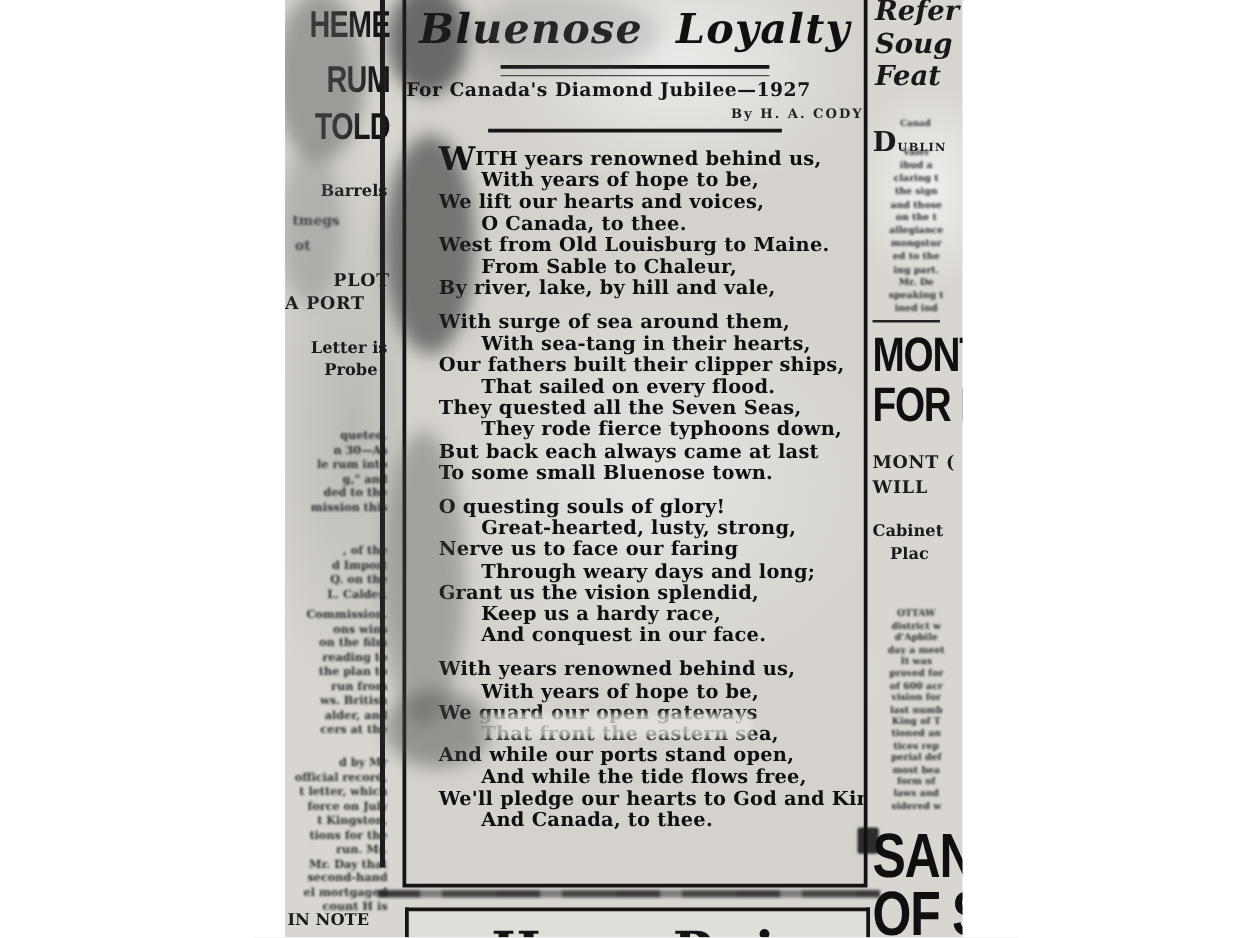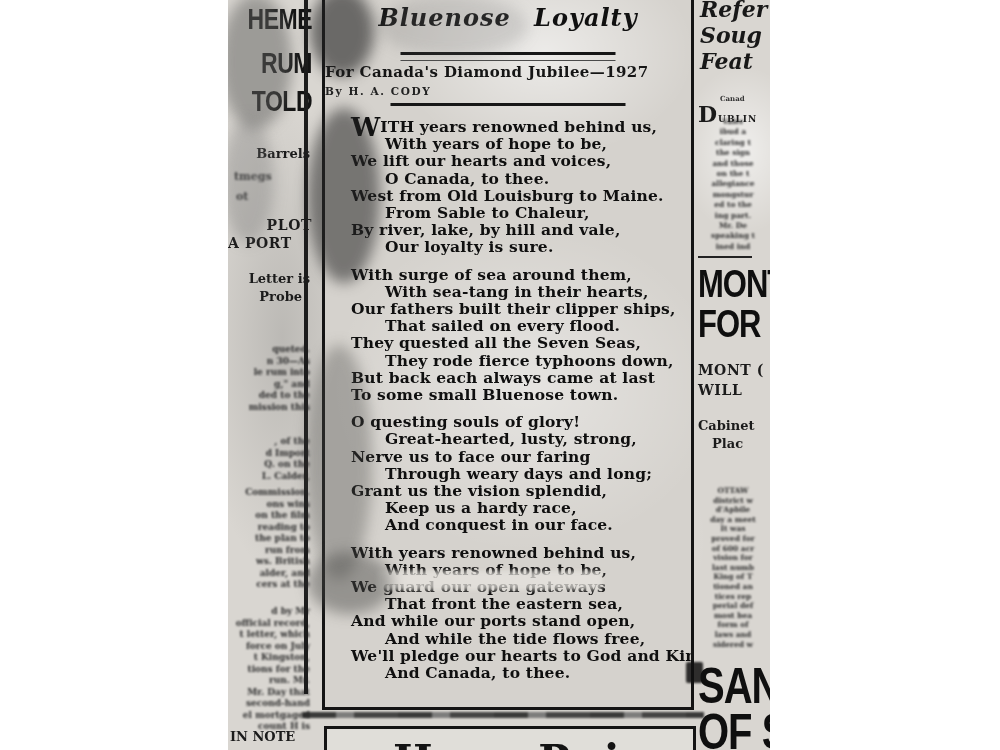--- a/index.html
+++ b/index.html
@@ -28,26 +28,26 @@
   .blurlines .li-line{font-size:9px;line-height:11.5px;white-space:nowrap;}
   .bl-right{text-align:right;}
   .vrule{position:absolute;left:76px;top:0;width:4px;height:694px;background:#1c1c1c;filter:blur(.5px);}
   
   .center-box{position:absolute;left:94px;top:-8px;width:366px;height:712px;
     border:3px solid #141414;background:
       radial-gradient(200px 140px at 60% 8%, rgba(255,255,255,.55), transparent 75%),
       radial-gradient(260px 220px at 55% 55%, rgba(255,255,255,.4), transparent 75%),
       #d5d2cd;overflow:hidden;}
   .title{position:absolute;top:8px;left:0;right:0;text-align:center;font-style:italic;
-    font-weight:700;font-size:24px;letter-spacing:1px;word-spacing:14px;color:#101010;filter:blur(.35px);}
+    font-weight:700;font-size:33px;letter-spacing:1px;word-spacing:14px;color:#101010;filter:blur(.35px);}
   .title-rule{position:absolute;top:57px;left:50%;transform:translateX(-50%);width:215px;height:5px;
     border-top:3px solid #161616;border-bottom:1px solid #4a4a4a;filter:blur(.4px);}
   .subtitle{position:absolute;top:68px;left:0;right:0;text-align:left;font-weight:700;
     font-size:15px;letter-spacing:.4px;color:#151515;filter:blur(.45px);}
-  .byline{position:absolute;top:90px;left:0;right:0;text-align:left;font-weight:700;
+  .byline{position:absolute;top:90px;left:0;right:0;text-align:right;font-weight:700;
     font-size:10.5px;letter-spacing:1.6px;color:#222;filter:blur(.55px);}
   .byline-rule{position:absolute;top:108px;left:50%;transform:translateX(-50%);width:235px;height:3px;
     background:#171717;filter:blur(.5px);}
   .poem{position:absolute;top:123px;left:0;right:0;padding-left:26px;color:#0f0f0f;}
   .stanza{margin-bottom:10px;}
   .pline{font-size:15.5px;line-height:17.2px;font-weight:700;letter-spacing:.2px;
     filter:blur(.38px);white-space:nowrap;}
   .pline.indent{padding-left:34px;}
   .dropcap{font-size:26px;line-height:10px;vertical-align:-4px;letter-spacing:0;}
   .fade-spot{position:absolute;left:52px;top:576px;width:225px;height:19px;
@@ -158,21 +158,20 @@
       <div class="byline-rule"></div>
       <div class="poem">
           <div class="stanza">
             <div class="pline"><span class="dropcap">W</span>ITH years renowned behind us,</div>
             <div class="pline indent">With years of hope to be,</div>
             <div class="pline">We lift our hearts and voices,</div>
             <div class="pline indent">O Canada, to thee.</div>
             <div class="pline">West from Old Louisburg to Maine.</div>
             <div class="pline indent">From Sable to Chaleur,</div>
             <div class="pline">By river, lake, by hill and vale,</div>
-            <div class="pline indent">Our loyalty is sure.</div>
           </div>
           <div class="stanza">
             <div class="pline">With surge of sea around them,</div>
             <div class="pline indent">With sea-tang in their hearts,</div>
             <div class="pline">Our fathers built their clipper ships,</div>
             <div class="pline indent">That sailed on every flood.</div>
             <div class="pline">They quested all the Seven Seas,</div>
             <div class="pline indent">They rode fierce typhoons down,</div>
             <div class="pline">But back each always came at last</div>
             <div class="pline">To some small Bluenose town.</div>

